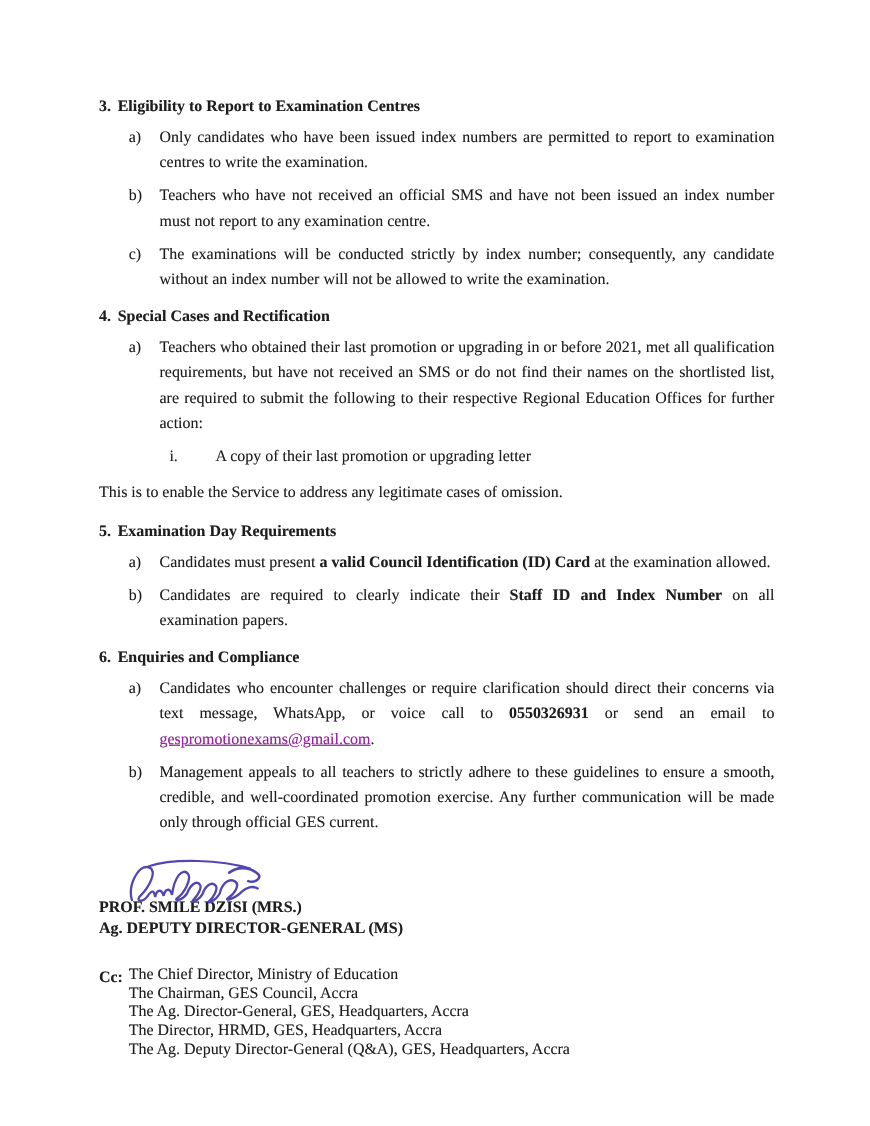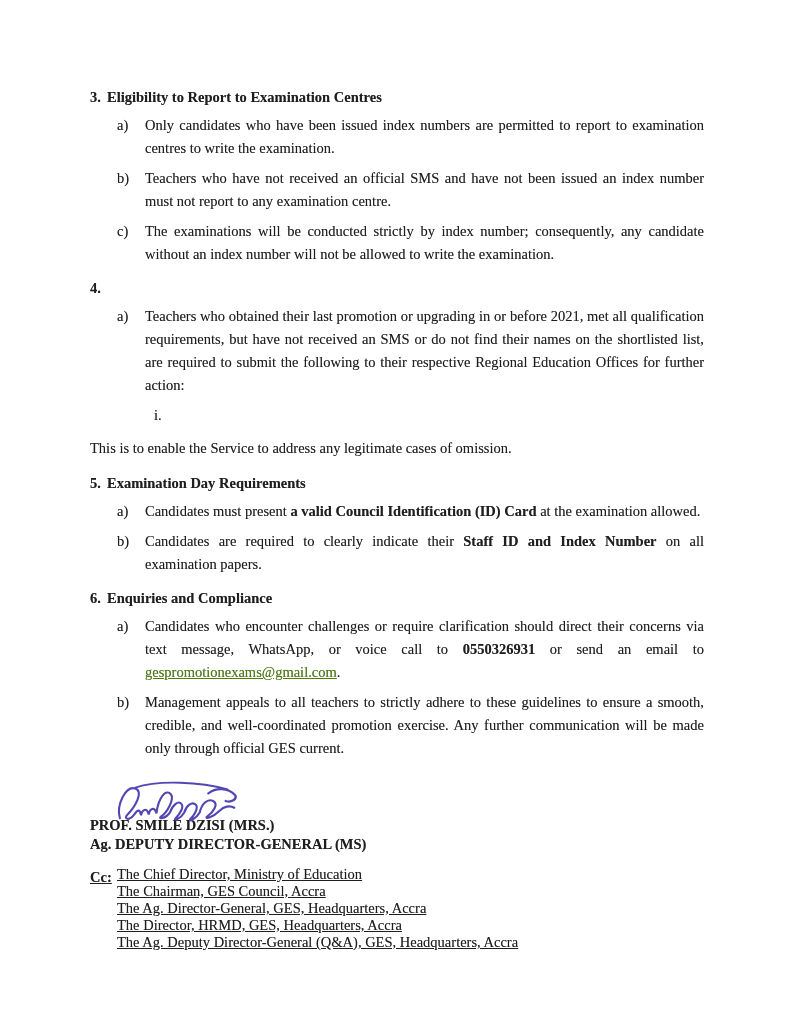--- a/index.html
+++ b/index.html
@@ -63,22 +63,21 @@
     margin: 0 0 -10px 22px;
     position: relative;
     z-index: 2;
   }
   .sig-line {
     font-weight: bold;
     line-height: 19px;
   }
   .cc-block {
     display: flex;
-    margin-top: 12px;
-    text-decoration: underline;
+    margin-top: 24px;
   }
   .cc-label {
     font-weight: bold;
     width: 27px;
     flex: 0 0 auto;
   }
   .cc-list div { line-height: 17px; }
 </style>
 </head>
 <body>
@@ -100,27 +99,29 @@
     </div>
     <div class="item">
       <span class="label">c)</span>
       <span class="txt">The examinations will be conducted strictly by index number; consequently, any candidate without an index number will not be allowed to write the examination.</span>
     </div>
   </div>
 
   <div class="section">
     <div class="heading">
       <span class="num">4.</span>
+      <span>Special Cases and Rectification</span>
     </div>
     <div class="item">
       <span class="label">a)</span>
       <span class="txt">Teachers who obtained their last promotion or upgrading in or before 2021, met all qualification requirements, but have not received an SMS or do not find their names on the shortlisted list, are required to submit the following to their respective Regional Education Offices for further action:</span>
     </div>
     <div class="roman">
       <span class="label">i.</span>
+      <span class="txt">A copy of their last promotion or upgrading letter</span>
     </div>
     <div class="note">This is to enable the Service to address any legitimate cases of omission.</div>
   </div>
 
   <div class="section">
     <div class="heading">
       <span class="num">5.</span>
       <span>Examination Day Requirements</span>
     </div>
     <div class="item">
@@ -133,21 +134,21 @@
     </div>
   </div>
 
   <div class="section">
     <div class="heading">
       <span class="num">6.</span>
       <span>Enquiries and Compliance</span>
     </div>
     <div class="item">
       <span class="label">a)</span>
-      <span class="txt"><span>Candidates who encounter challenges or require clarification should direct their concerns via text message, WhatsApp, or voice call to </span><b class="inline">0550326931</b><span> or send an email to </span><a class="email" style="color:#4d7c0f">gespromotionexams@gmail.com</a><span>.</span></span>
+      <span class="txt"><span>Candidates who encounter challenges or require clarification should direct their concerns via text message, WhatsApp, or voice call to </span><b class="inline">0550326931</b><span> or send an email to </span><a class="email" style="color:#a21caf">gespromotionexams@gmail.com</a><span>.</span></span>
     </div>
     <div class="item">
       <span class="label">b)</span>
       <span class="txt">Management appeals to all teachers to strictly adhere to these guidelines to ensure a smooth, credible, and well-coordinated promotion exercise. Any further communication will be made only through official GES current.</span>
     </div>
   </div>
 
   <div class="signature-block">
     <svg class="signature-scribble" width="135" height="50" viewBox="0 0 140 52" fill="none" xmlns="http://www.w3.org/2000/svg">
       <path d="M 8 44 C 4 30 14 10 24 13 C 33 16 24 32 16 40 C 11 45 18 47 23 40 C 27 34 29 35 30 41 C 31 35 36 32 38 40 C 39 34 44 31 46 39 C 48 22 56 13 61 19 C 65 24 57 38 51 42 C 47 45 55 45 60 38 C 63 30 69 25 72 29 C 75 32 70 40 66 44 C 63 47 71 45 75 38 C 77 31 83 26 87 30 C 90 33 85 42 81 45 C 79 48 87 45 91 38 C 93 29 99 23 105 26 C 111 29 105 38 99 42 C 95 45 104 44 112 36 C 116 32 122 30 127 33" stroke="#5247b2" stroke-width="2.2" stroke-linecap="round"></path>

